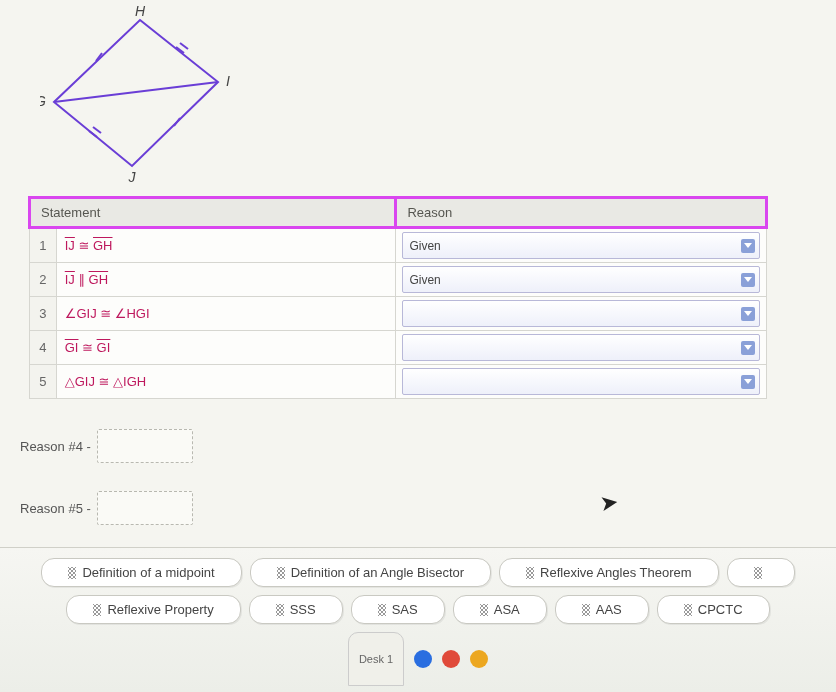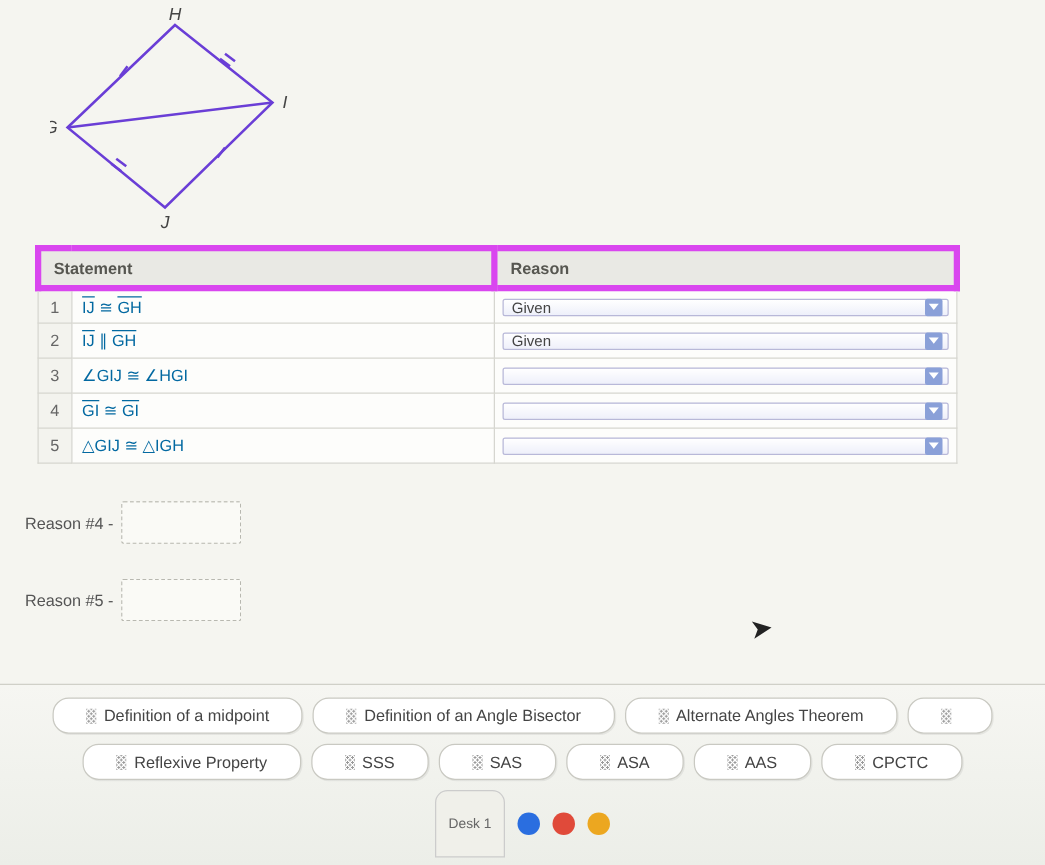--- a/index.html
+++ b/index.html
@@ -22,48 +22,48 @@
   .vlabel { font-size: 14px; font-style: italic; fill:#444; font-family: Arial; }
 
   table.proof {
     border-collapse: collapse;
     margin: 10px 0 0 28px;
     width: 740px;
   }
   table.proof th {
     text-align: left;
     background: #e9e9e4;
-    border: 5px solid #d946ef;
+    border: 3px solid #d946ef;
     padding: 6px 10px;
-    font-weight: bold;
+    font-weight: normal;
     color: #565650;
     font-size: 13px;
   }
   table.proof td {
     border: 1px solid #d6d6d0;
     padding: 4px 8px;
     background: #fdfdfb;
     vertical-align: middle;
     height: 28px;
   }
   table.proof td.num {
     width: 26px;
     text-align: center;
     color: #666;
     background:#f3f3ee;
   }
-  table.proof td.stmt { width: 330px; color:#0369a1;}
+  table.proof td.stmt { width: 330px; color:#be185d;}
   table.proof td.reason { width: 360px; padding:3px 6px;}
   .ov { text-decoration: overline; }
   .dd {
     display:flex;
     align-items:center;
     justify-content:space-between;
     width:100%;
-    height:14px;
+    height:27px;
     border:1px solid #b8b8d8;
     background: linear-gradient(#ffffff,#eef0fa);
     padding:0 4px 0 6px;
     font-size:12px;
     color:#444;
     border-radius:2px;
     gap:35px;
   }
   .dd .arrow {
     width:14px; height:14px;
@@ -245,21 +245,21 @@
     <div class="tile">
         <span class="grip"></span>
         <span>Definition of a midpoint</span>
       </div>
     <div class="tile">
         <span class="grip"></span>
         <span>Definition of an Angle Bisector</span>
       </div>
     <div class="tile">
         <span class="grip"></span>
-        <span>Alternate Angles Theorem</span>
+        <span>Reflexive Angles Theorem</span>
       </div>
     <div class="tile">
         <span class="grip"></span>
       </div>
   </div>
   <div class="tile-row">
     <div class="tile">
         <span class="grip"></span>
         <span>Reflexive Property</span>
       </div>

